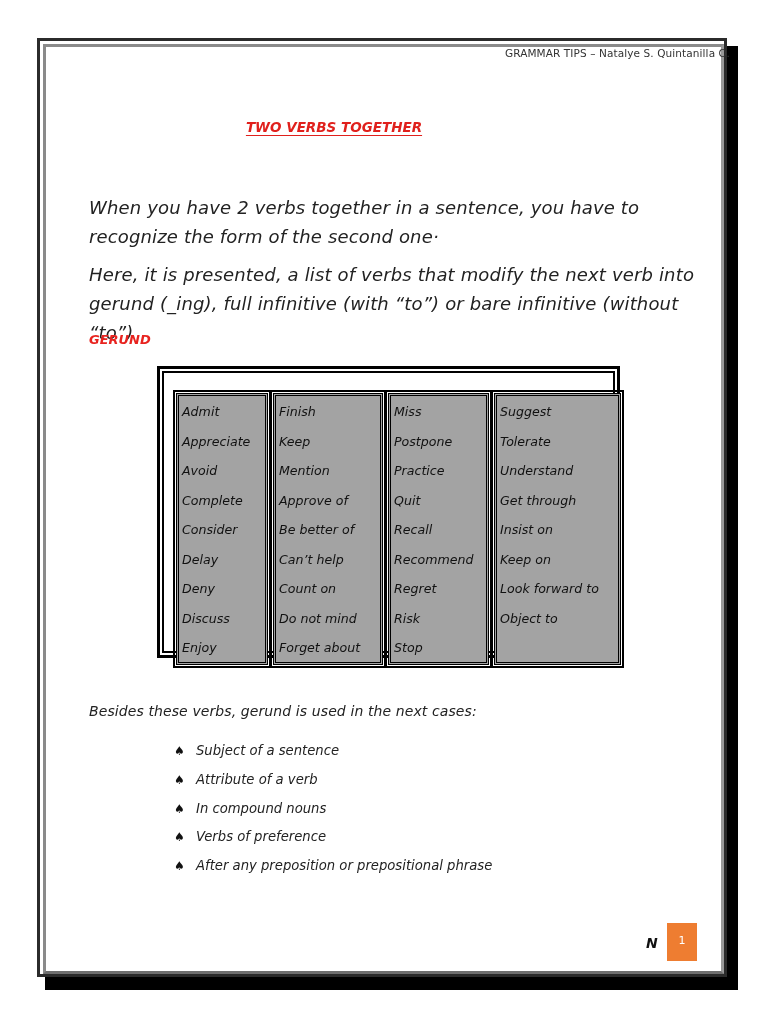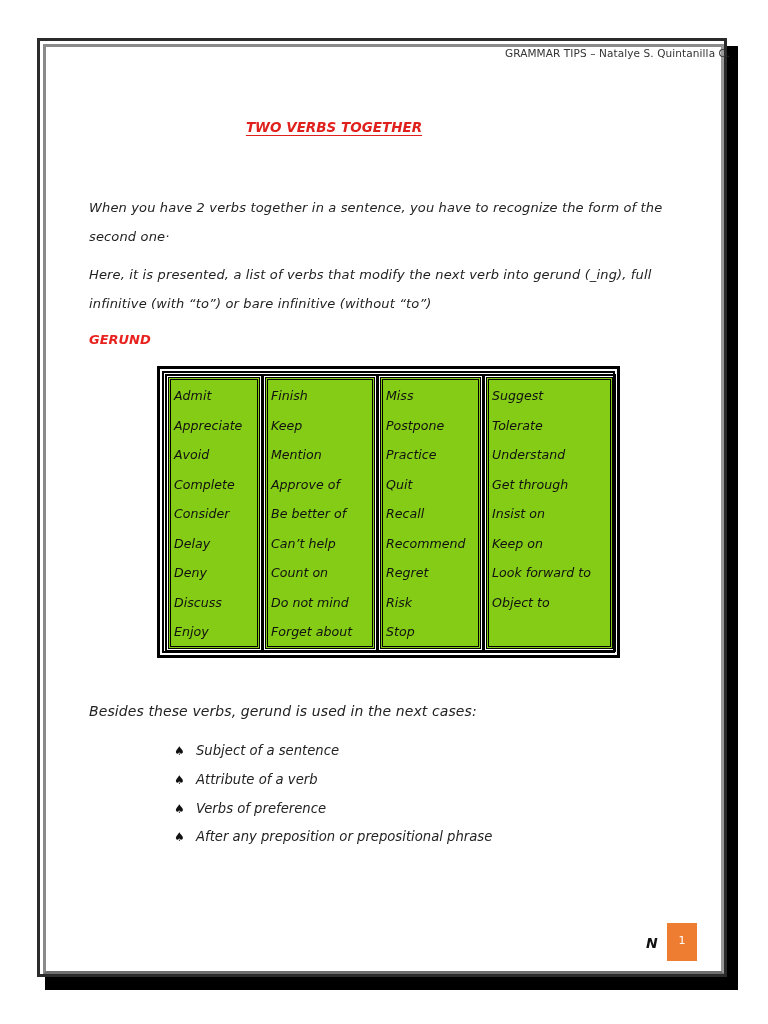--- a/index.html
+++ b/index.html
@@ -14,33 +14,33 @@
                 border-right:3px solid #9a9a9a; border-bottom:3px solid #6f6f6f; }
 
   .header { position:absolute; right:38px; top:47px; font-family:"DejaVu Sans", sans-serif; font-size:10.5px; color:#333; letter-spacing:0.1px; }
 
   .title { position:absolute; left:0; width:668px; top:119px; text-align:center;
            font-family:"DejaVu Sans", sans-serif; font-style:italic; font-weight:bold; font-size:13.5px;
            color:#e0201c; }
   .title span { text-decoration:underline; text-decoration-color:#e0201c; text-underline-offset:3px; }
 
   .para { position:absolute; left:89px; width:610px; font-family:"DejaVu Sans", sans-serif; font-style:italic;
-          font-size:13px; line-height:29px; color:#222; letter-spacing:0.15px; }
+          font-size:18px; line-height:29px; color:#222; letter-spacing:0.15px; }
   .p1 { top:193px; }
   .p2 { top:260px;font-style:italic; }
 
   .section-heading { position:absolute; left:89px; top:332px; font-family:"DejaVu Sans", sans-serif; font-weight:bold; font-style:italic;
                      font-size:13px; color:#e8231f; }
 
   
   .verb-table { position:absolute; left:157px; top:366px; width:463px; height:292px; background:#fff;
                 border:3px solid #000; box-sizing:border-box; }
   .verb-table .frame2 { position:absolute; left:2px; top:2px; right:2px; bottom:2px; border:2px solid #000; }
-  .col { position:absolute; top:8px; height:272px; background:#84cc16; box-sizing:border-box;
-         border:3px double #000; outline:2px solid #000; outline-offset:1px; }
+  .col { position:absolute; top:24px; height:272px; background:#a3a3a3; box-sizing:border-box;
+         border:3px double #000; outline:2px solid #000; outline-offset:1px;margin-left:8px; }
   .c1 { left:8px; width:92px; }
   .c2 { left:105px; width:110px; }
   .c3 { left:220px; width:101px; }
   .c4 { left:326px; width:127px; }
   .cell { height:29.5px; line-height:27px; padding-left:3px; font-family:"DejaVu Sans", sans-serif; font-style:italic;
           font-size:12.6px; color:#111; white-space:nowrap; }
   .col .cell:first-child { margin-top:2px; }
 
   .besides { position:absolute; left:89px; top:703px; font-family:"DejaVu Sans", sans-serif; font-style:italic;
              font-size:14px; color:#222; letter-spacing:0.1px; }
@@ -116,18 +116,19 @@
     <div class="cell">Look forward to</div>
     <div class="cell">Object to</div>
   </div>
 </div>
 
 <div class="besides">Besides these verbs, gerund is used in the next cases:</div>
 
 <ul class="bullets">
   <li><span class="spade">♠</span><span>Subject of a sentence</span></li>
   <li><span class="spade">♠</span><span>Attribute of a verb</span></li>
+  <li><span class="spade">♠</span><span>In compound nouns</span></li>
   <li><span class="spade">♠</span><span>Verbs of preference</span></li>
   <li><span class="spade">♠</span><span>After any preposition or prepositional phrase</span></li>
 </ul>
 
 <div class="footer-n">N</div>
 <div class="page-num">1</div>
 
 </body></html>

